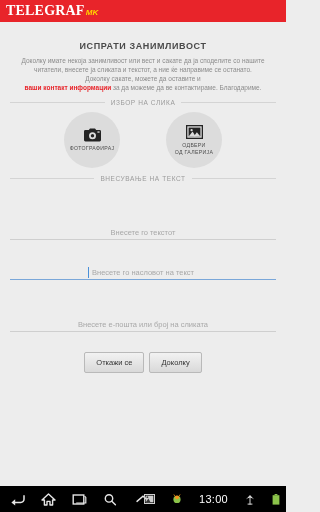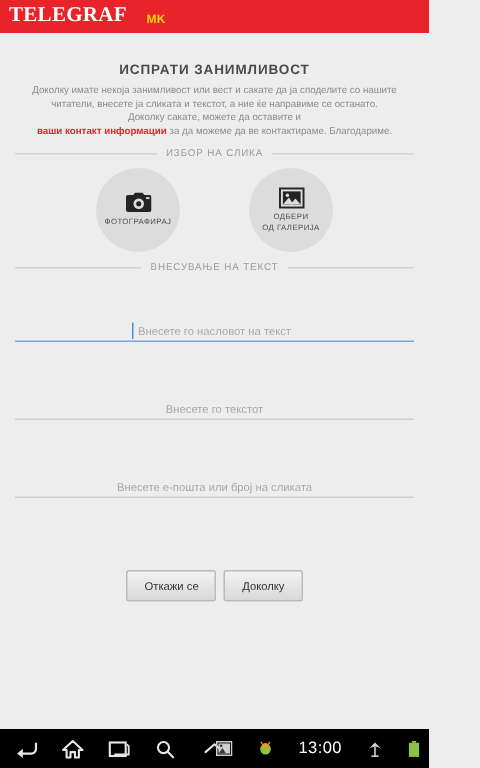--- a/index.html
+++ b/index.html
@@ -41,23 +41,24 @@
     color: #ffffff;
     line-height: 1;
     display: flex;
     align-items: flex-end;
   }
   .logo .mk {
     font-family: "Liberation Sans", sans-serif;
     font-size: 8px;
     font-weight: bold;
     color: #ffd400;
-    margin-left: 13px;
+    margin-left: 1px;
     position: relative;
     top: -1px;
+    font-style: italic;
   }
 
   
   .content {
     flex: 1 1 auto;
     background: #ededed;
     overflow: hidden;
     position: relative;
   }
 
@@ -170,21 +171,21 @@
     width: 1px;
     height: 11px;
     background: #4a90d9;
   }
 
   
   .actions {
     display: flex;
     justify-content: center;
     gap: 5px;
-    margin-top: 48px;
+    margin-top: 20px;
   }
   .btn {
     background: linear-gradient(#f2f2f2, #d9d9d9);
     border: 1px solid #b9b9b9;
     border-radius: 2px;
     font-size: 7.5px;
     color: #333333;
     padding: 5px 11px;
     cursor: pointer;
     font-family: "Liberation Sans", sans-serif;
@@ -292,33 +293,33 @@
     </div>
 
     <div class="section-head">
       <div class="rule"></div>
       <div class="label">ВНЕСУВАЊЕ НА ТЕКСТ</div>
       <div class="rule"></div>
     </div>
 
     <div class="fields">
 
+      <div class="field tall">
+        <span class="ph">Внесете го текстот</span>
+        <span class="underline"></span>
+      </div>
+
       <div class="field focused">
         <span class="ph">Внесете го насловот на текст
           <span class="caret"></span>
         </span>
         <span class="underline"></span>
       </div>
 
       <div class="field tall">
-        <span class="ph">Внесете го текстот</span>
-        <span class="underline"></span>
-      </div>
-
-      <div class="field tall">
         <span class="ph">Внесете е-пошта или број на сликата</span>
         <span class="underline"></span>
       </div>
 
     </div>
 
     <div class="actions">
       <button class="btn">Откажи се</button>
       <button class="btn">Доколку</button>
     </div>

